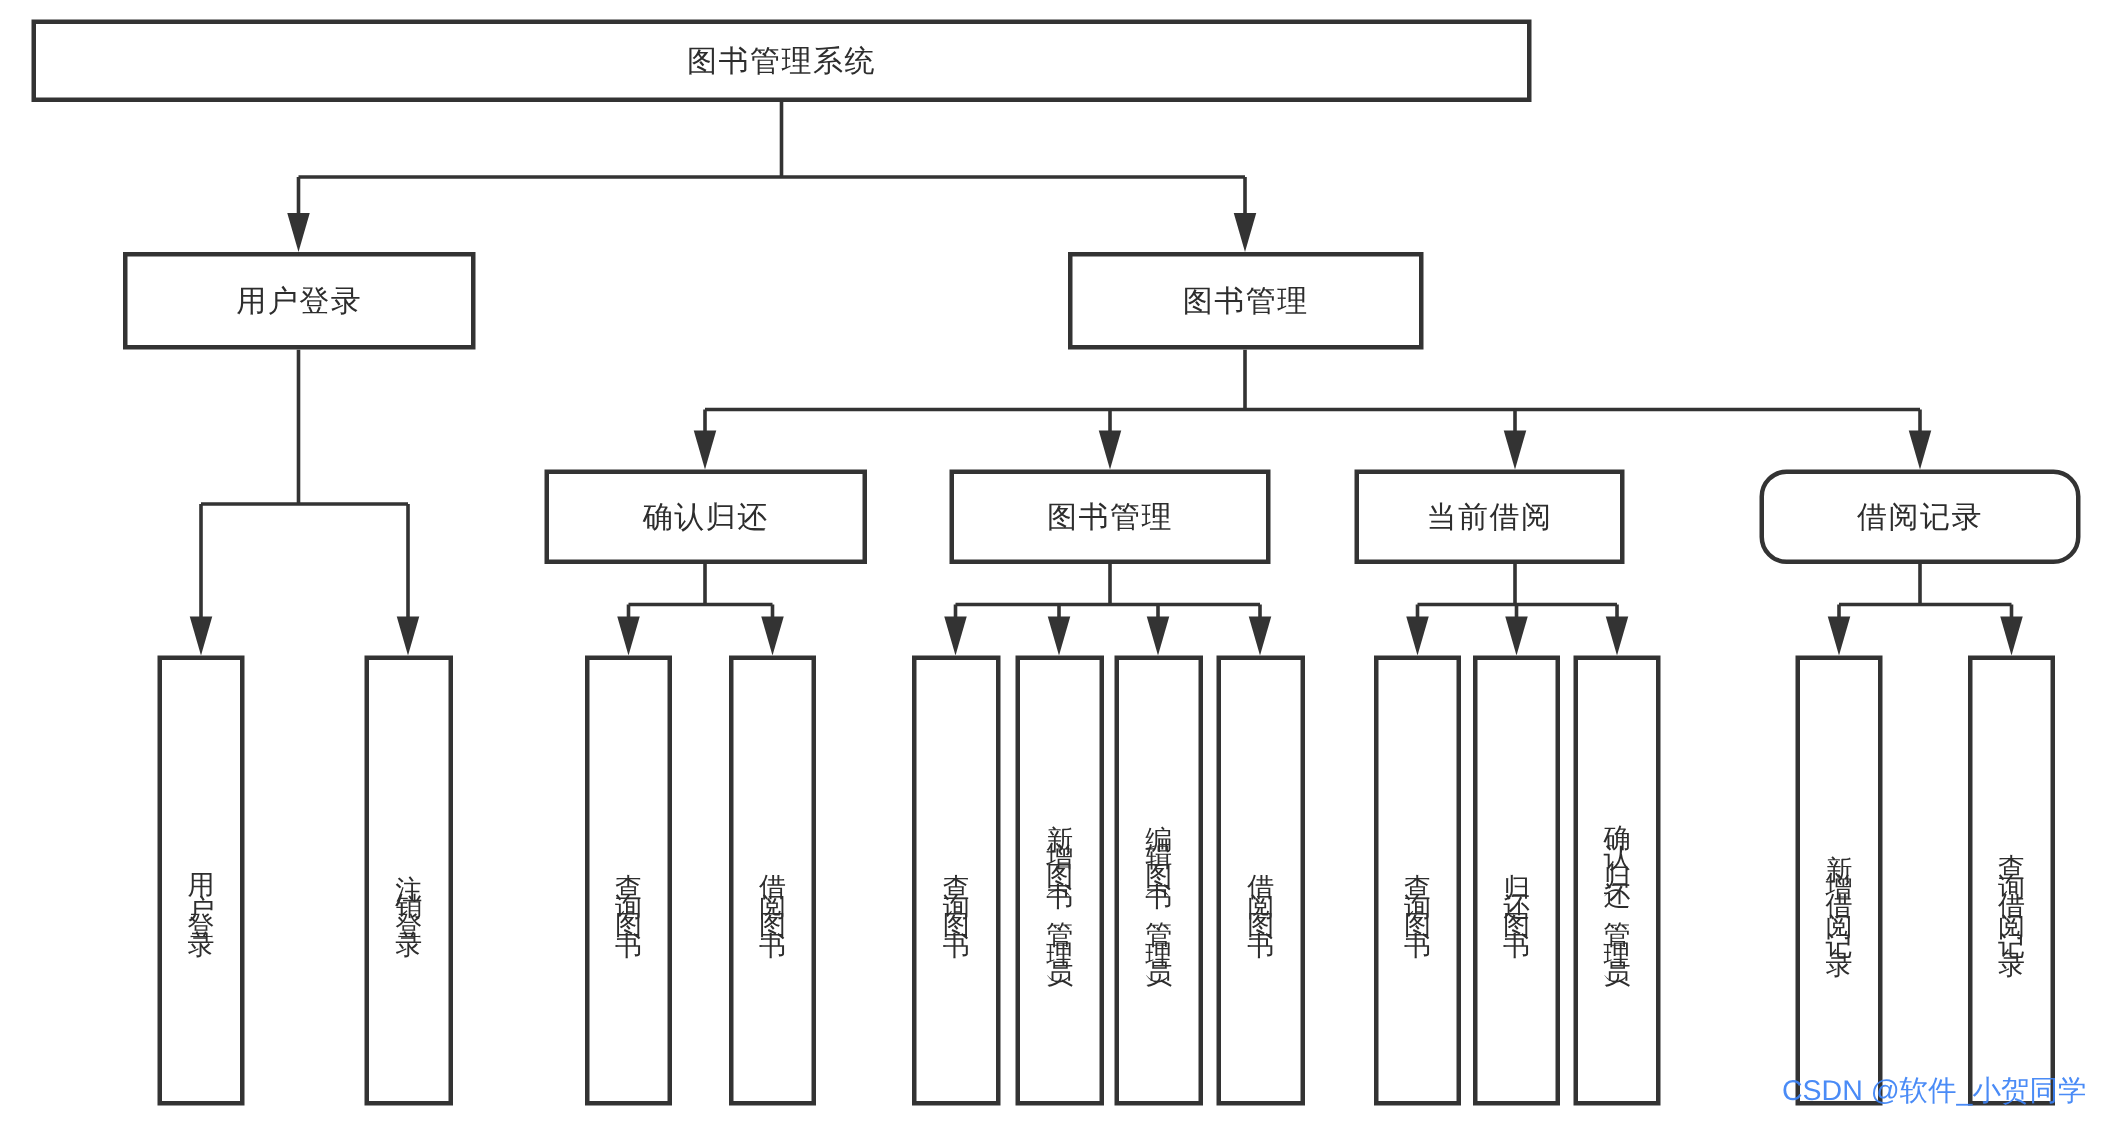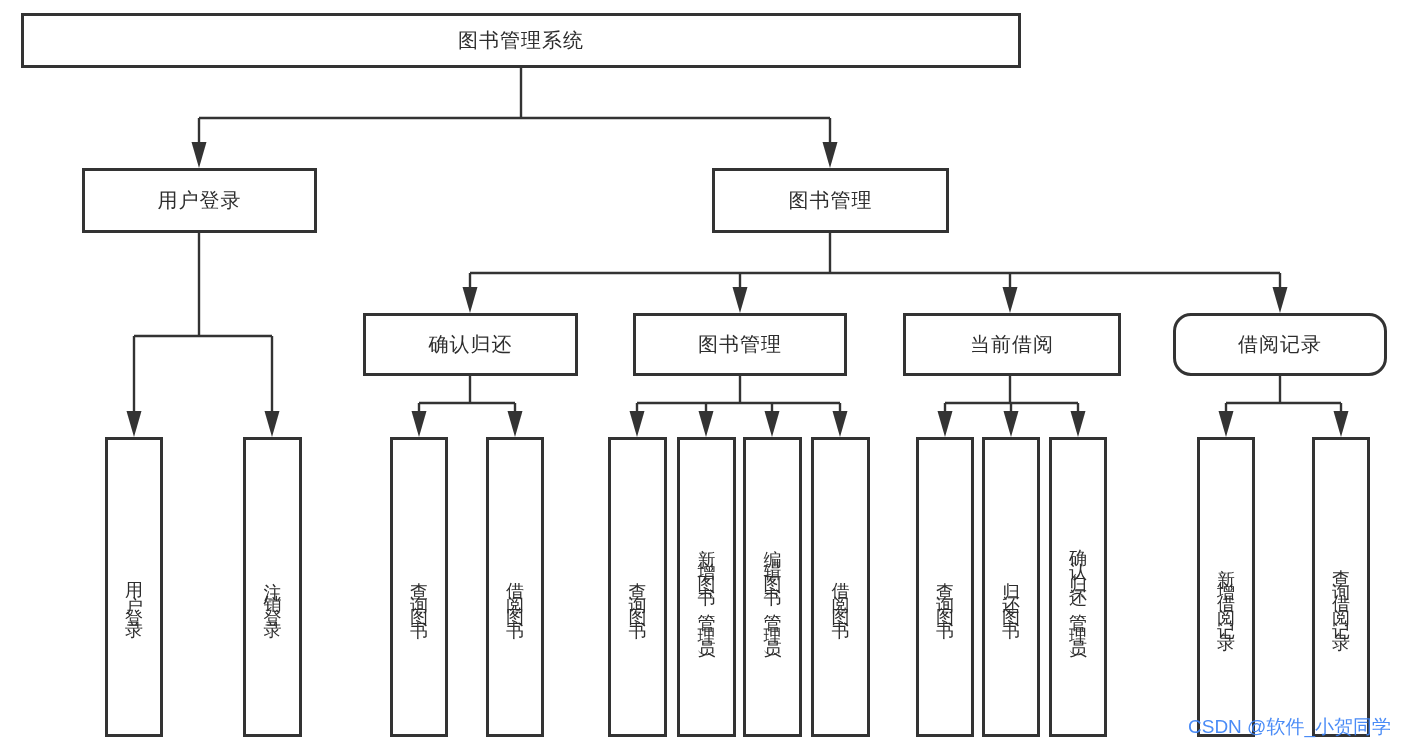--- a/index.html
+++ b/index.html
@@ -148,21 +148,21 @@
     </g>
   </svg>
 
   <div class="box hbox" style="left:21px; top:13px; width:1000px; height:55px;">图书管理系统</div>
 
   <div class="box hbox" style="left:82px; top:168px; width:235px; height:65px;">用户登录</div>
   <div class="box hbox" style="left:712px; top:168px; width:237px; height:65px;">图书管理</div>
 
   <div class="box hbox" style="left:363px; top:313px; width:215px; height:63px;">确认归还</div>
   <div class="box hbox" style="left:633px; top:313px; width:214px; height:63px;">图书管理</div>
-  <div class="box hbox" style="left:903px; top:313px; width:218px; height:63px;">当前借阅</div>
+  <div class="box hbox" style="left:903px; top:313px; width:180px; height:63px;">当前借阅</div>
   <div class="box hbox" style="left:1173px; top:313px; width:214px; height:63px;border-radius:18px;">借阅记录</div>
 
   <div class="box leaf" style="left:105px; top:437px; width:58px; height:300px;">
     <span class="vtext">用户登录</span>
   </div>
   <div class="box leaf" style="left:243px; top:437px; width:59px; height:300px;">
     <span class="vtext">注销登录</span>
   </div>
 
   <div class="box leaf" style="left:390px; top:437px; width:58px; height:300px;">

